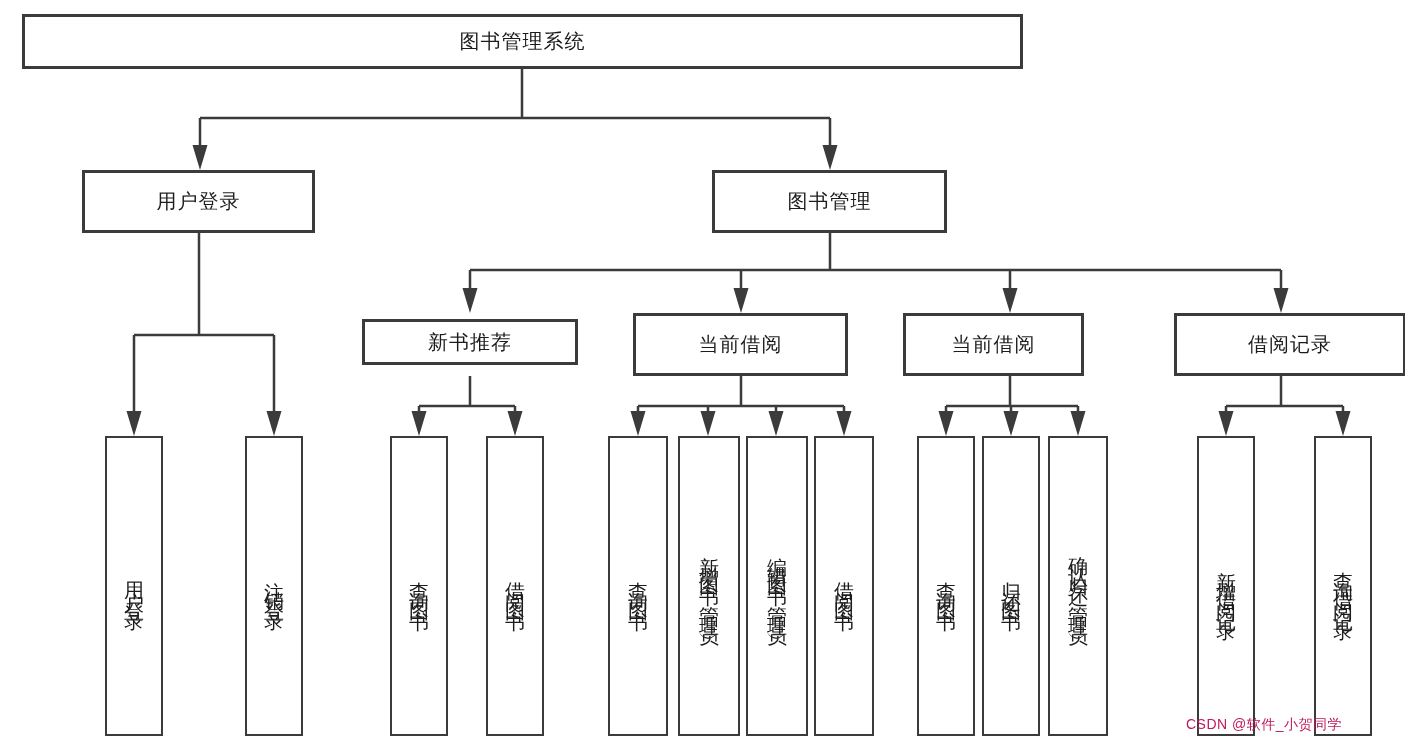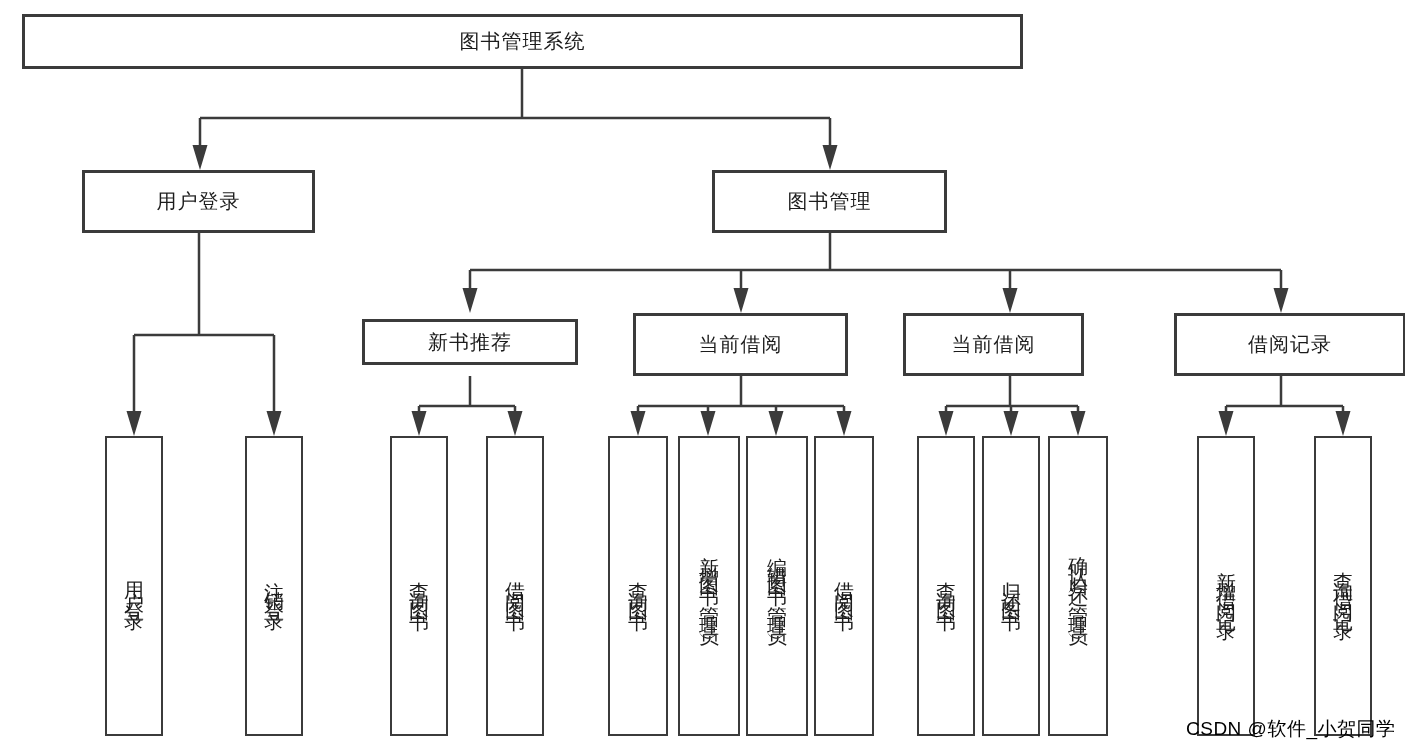--- a/index.html
+++ b/index.html
@@ -40,23 +40,23 @@
   #connectors {
     position: absolute;
     left: 0; top: 0;
     width: 1405px; height: 747px;
     z-index: 1;
   }
   .watermark {
     position: absolute;
     left: 1186px;
     top: 716px;
-    font-size: 19px;
+    font-size: 14px;
     letter-spacing: 0.5px;
-    color: #000000;
+    color: #be185d;
     z-index: 3;
     white-space: nowrap;
   }
 </style>
 </head>
 <body>
 
 <div id="canvas">
 
   <svg id="connectors" viewBox="0 0 1405 747" xmlns="http://www.w3.org/2000/svg">

